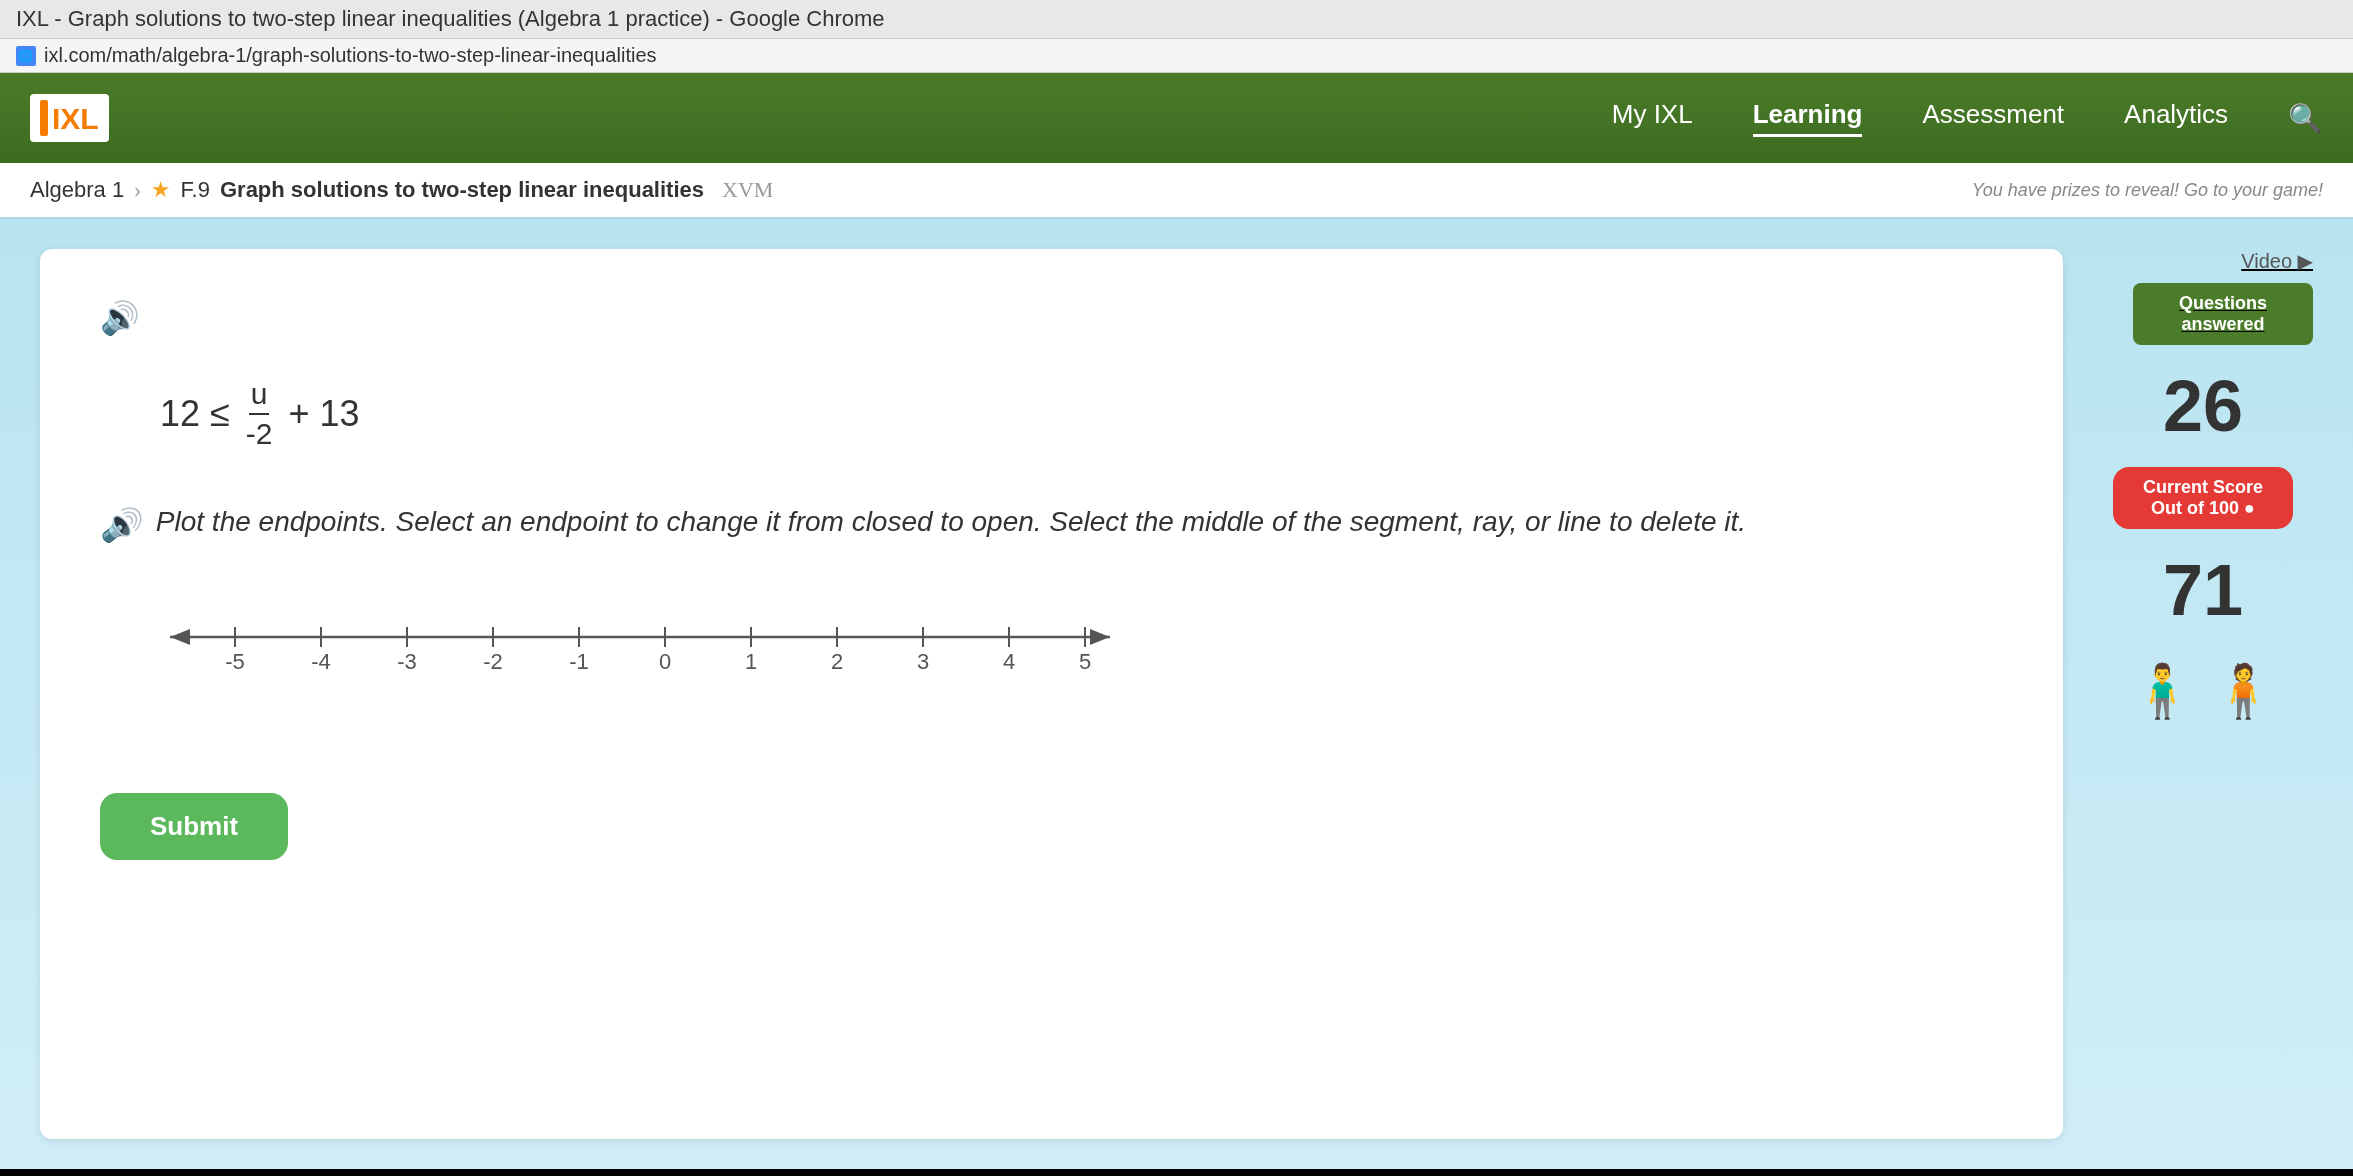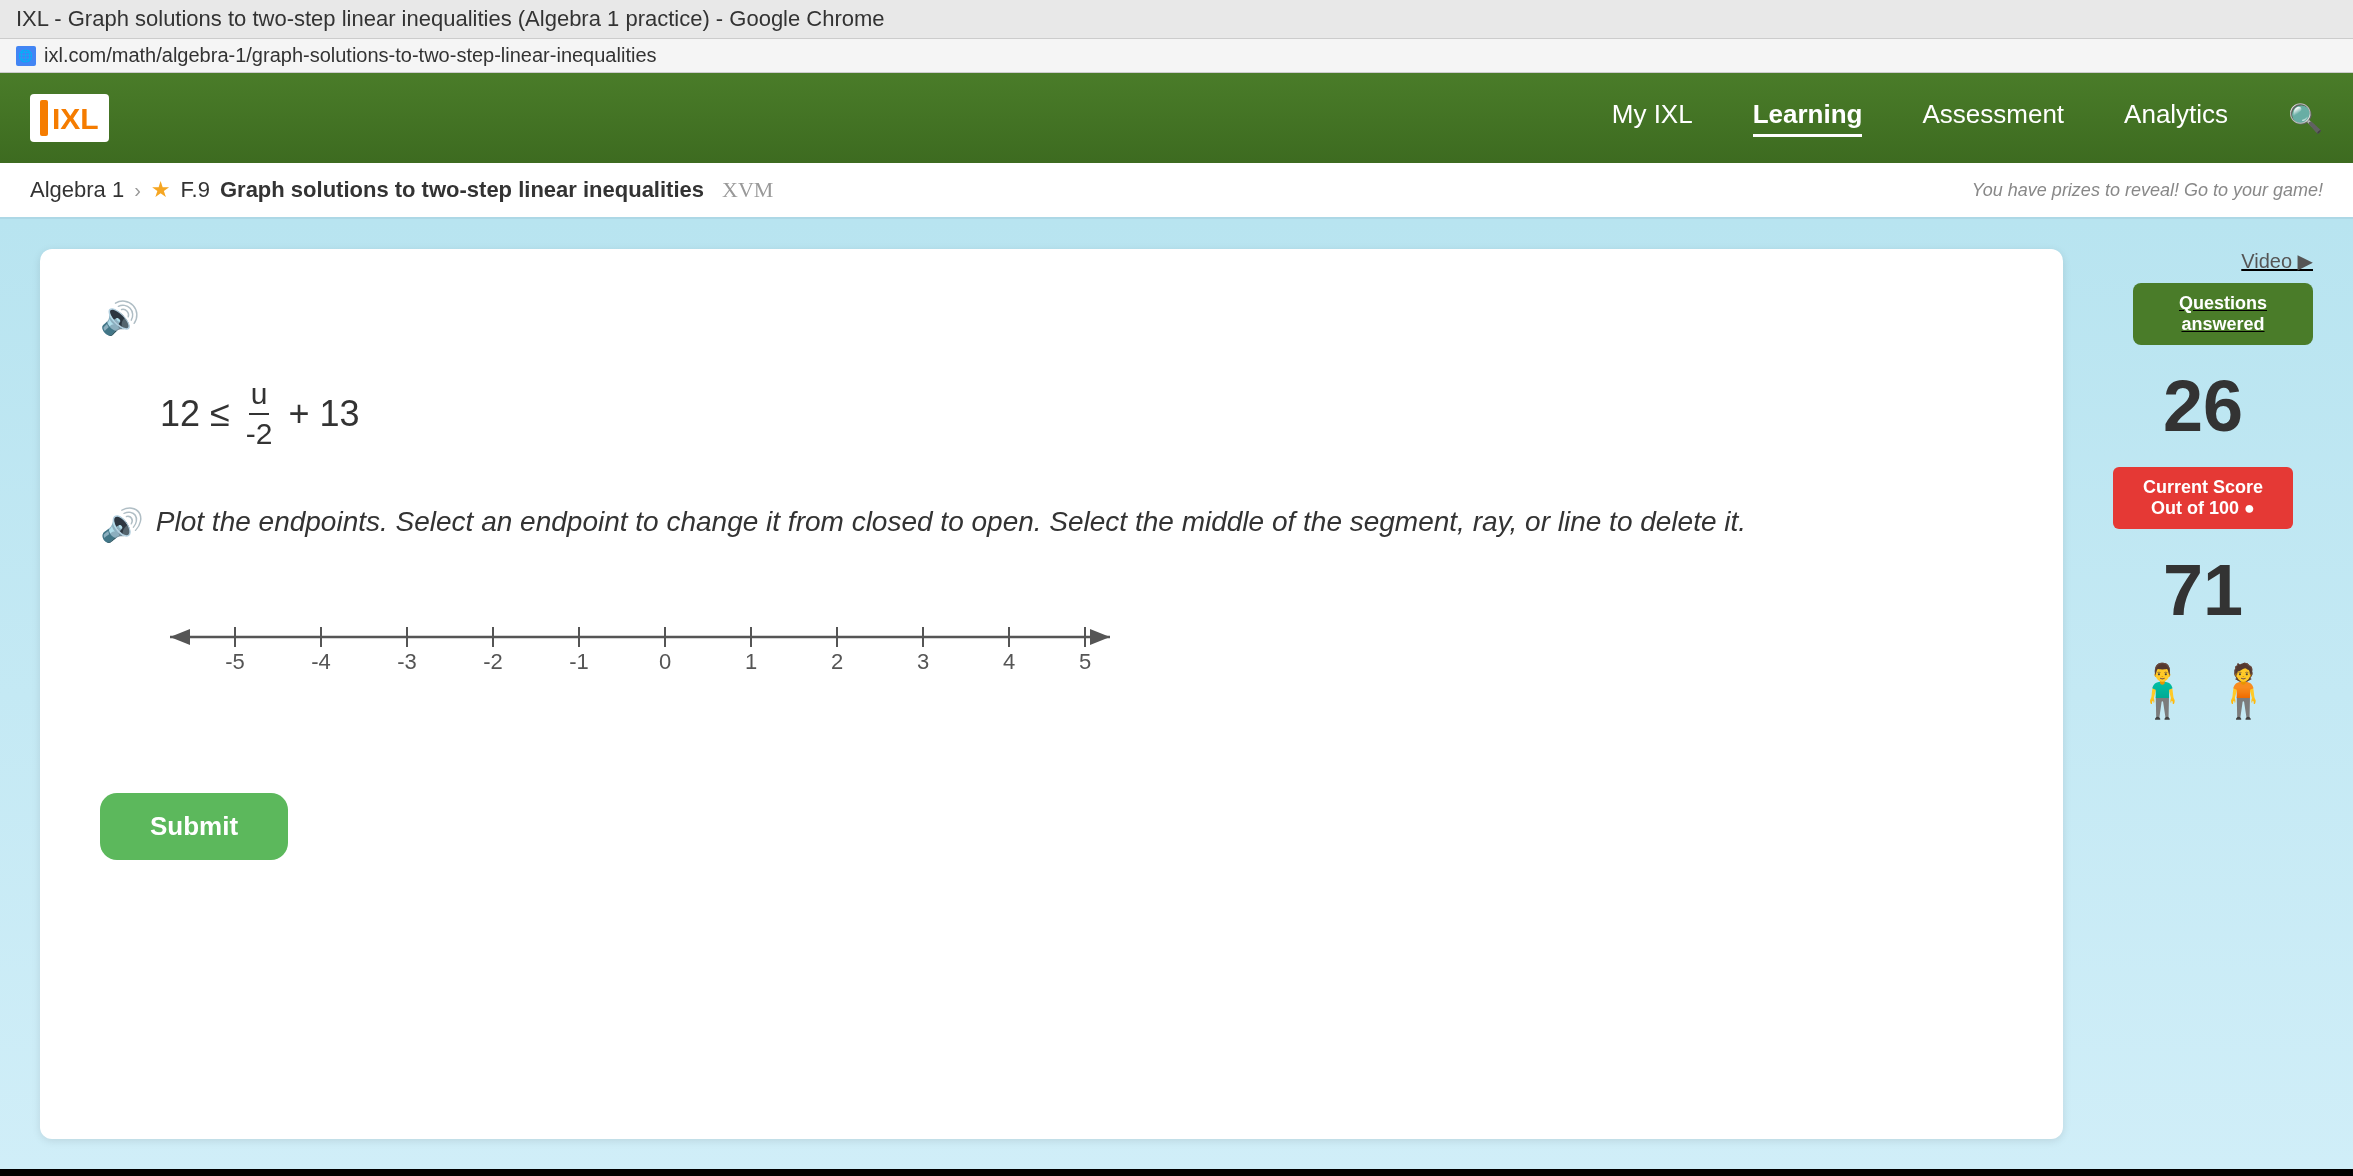--- a/index.html
+++ b/index.html
@@ -188,21 +188,21 @@
     .score-number {
       font-size: 72px;
       font-weight: bold;
       color: #333;
       text-align: center;
     }
 
     .score-badge {
       background: #e53935;
       color: white;
-      border-radius: 6px;
+      border-radius: 16px;
       padding: 10px 14px;
       font-size: 18px;
       font-weight: bold;
       text-align: center;
       width: 180px;
     }
 
     .score-71 {
       font-size: 72px;
       font-weight: bold;

